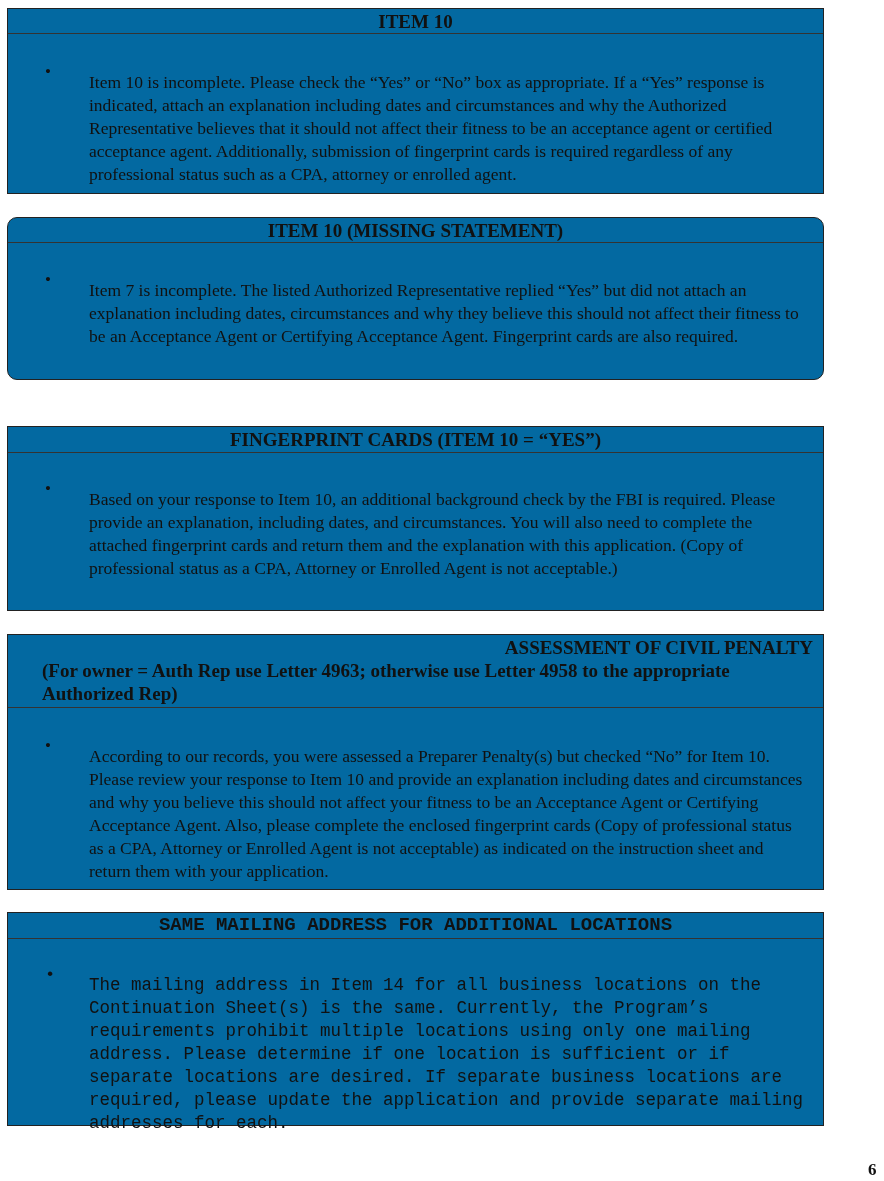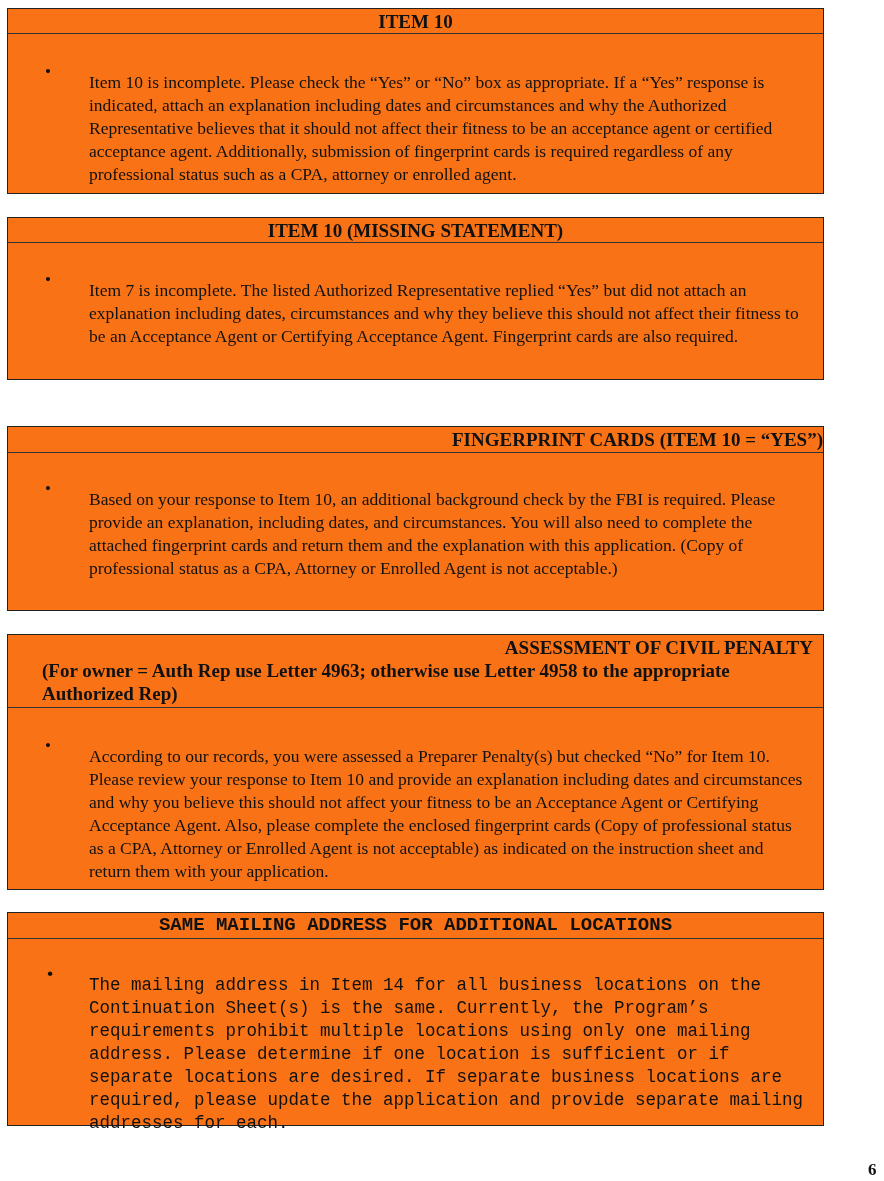--- a/index.html
+++ b/index.html
@@ -14,21 +14,21 @@
       overflow: hidden;
       font-family: "Liberation Serif", "DejaVu Serif", serif;
       color: #111111;
     }
     .box {
       position: absolute;
       left: 7px;
       width: 817px;
       border: 1.5px solid #222222;
       box-sizing: border-box;
-      background: #f97316;
+      background: #0369a1;
     }
     .box-header {
       border-bottom: 1.5px solid #333333;
       box-sizing: border-box;
       font-weight: bold;
       font-size: 19px;
       line-height: 23px;
       text-align: center;
       padding-top: 1px;
     }
@@ -81,32 +81,32 @@
 <div class="box" style="top:8px; height:186px;">
   <div class="box-header" style="height:25px;">ITEM 10</div>
   <div class="box-body" style="height:158px;">
     <div class="bullet-item" style="top:26px;">
       <span class="bullet-dot">•</span>
       <p class="bullet-text">Item 10 is incomplete.  Please check the “Yes” or “No” box as appropriate.  If a “Yes” response is indicated, attach an explanation including dates and circumstances and why the Authorized Representative believes that it should not affect their fitness to be an acceptance agent or certified acceptance agent.  Additionally, submission of fingerprint cards is required regardless of any professional status such as a CPA, attorney or enrolled agent.</p>
     </div>
   </div>
 </div>
 
-<div class="box" style="top:217px; height:163px;">
+<div class="box" style="top:217px; height:163px;border-radius:10px;">
   <div class="box-header" style="height:25px;">ITEM 10 (MISSING STATEMENT)</div>
   <div class="box-body" style="height:135px;">
     <div class="bullet-item" style="top:25px;">
       <span class="bullet-dot">•</span>
       <p class="bullet-text">Item 7 is incomplete.  The listed Authorized Representative replied “Yes” but did not attach an explanation including dates, circumstances and why they believe this should not affect their fitness to be an Acceptance Agent or Certifying Acceptance Agent.  Fingerprint cards are also required.</p>
     </div>
   </div>
 </div>
 
 <div class="box" style="top:426px; height:185px;">
-  <div class="box-header" style="height:26px;text-align:right;">FINGERPRINT CARDS (ITEM 10 = “YES”)</div>
+  <div class="box-header" style="height:26px;">FINGERPRINT CARDS (ITEM 10 = “YES”)</div>
   <div class="box-body" style="height:156px;">
     <div class="bullet-item" style="top:24px;">
       <span class="bullet-dot">•</span>
       <p class="bullet-text">Based on your response to Item 10, an additional background check by the FBI is required. Please provide an explanation, including dates, and circumstances.  You will also need to complete the attached fingerprint cards and return them and the explanation with this application.  (Copy of professional status as a CPA, Attorney or Enrolled Agent is not acceptable.)</p>
     </div>
   </div>
 </div>
 
 <div class="box" style="top:634px; height:256px;">
   <div class="box-header multi" style="height:73px;">

